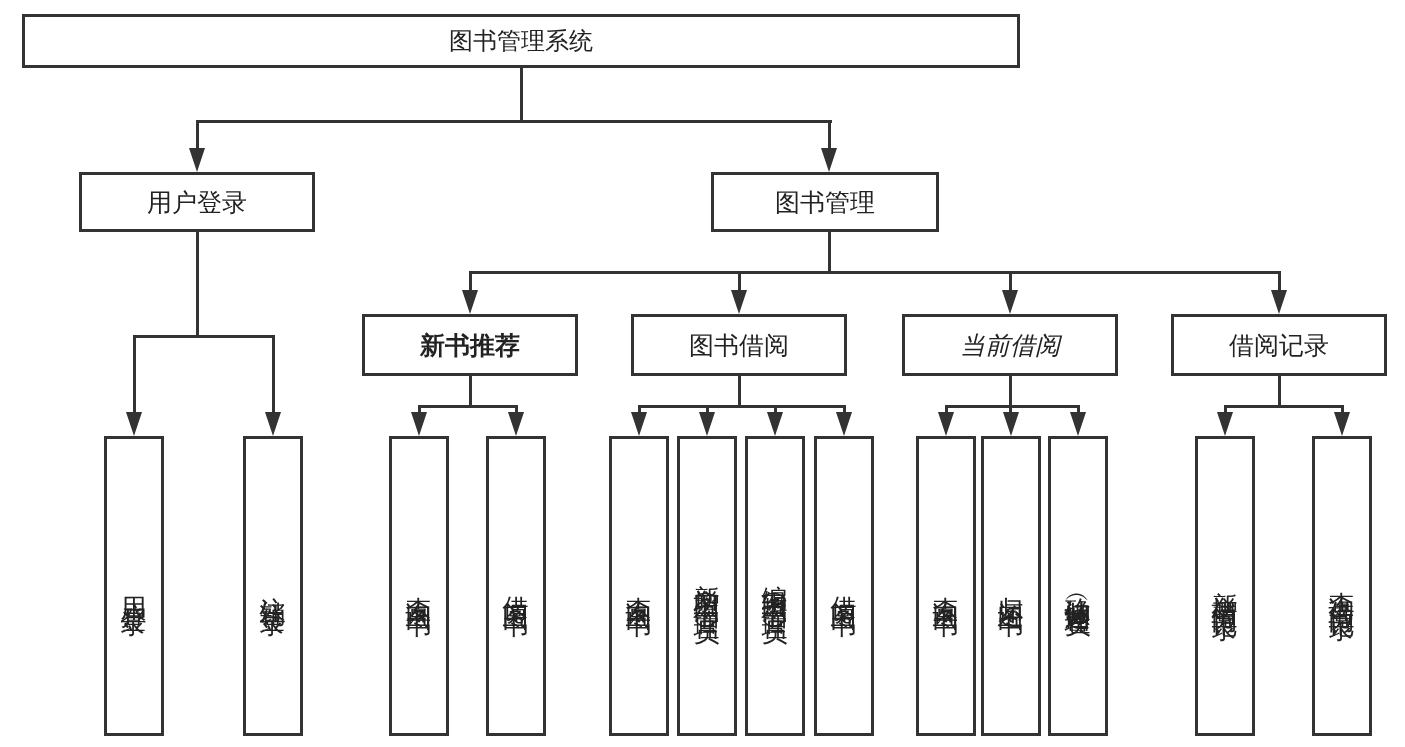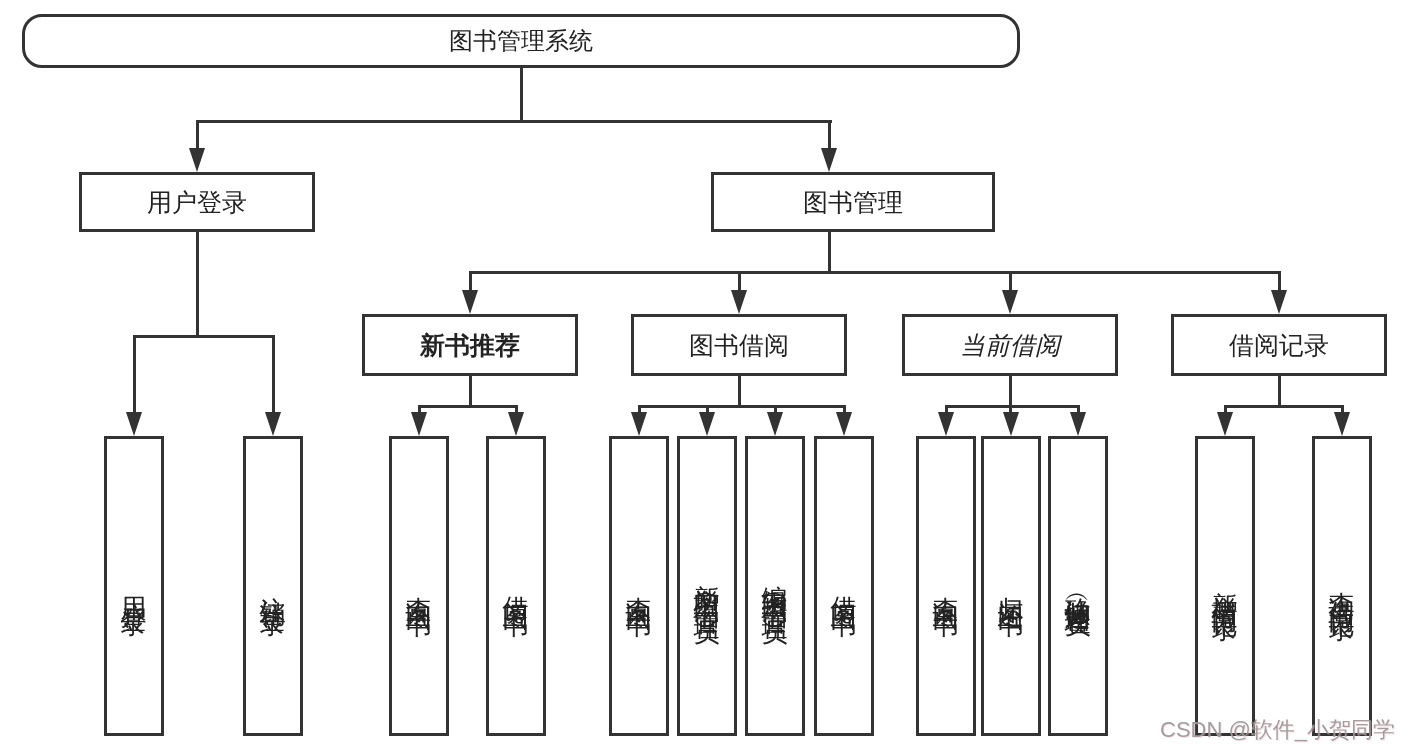--- a/index.html
+++ b/index.html
@@ -17,21 +17,21 @@
     background: #ffffff;
     border: 3px solid #333333;
     display: flex;
     align-items: center;
     justify-content: center;
     font-size: 25px;
     color: #222222;
     z-index: 2;
     white-space: nowrap;
   }
-  .box.root { border-width: 3px; font-size: 24px; border-radius: 20px; }
+  .box.root { border-width: 3px; font-size: 24px; }
   .leaf {
     writing-mode: vertical-rl;
     text-orientation: mixed;
     letter-spacing: 5px;
     font-size: 26px;
     line-height: 1;
     white-space: normal;
   }
   .line { position: absolute; background: #333333; z-index: 1; }
   .arrow {
@@ -114,21 +114,21 @@
   <div class="line" style="left:1278px;top:376px;width:3px;height:32px;"></div>
   <div class="line" style="left:1224px;top:405px;width:120px;height:3px;"></div>
   <div class="line" style="left:1224px;top:405px;width:3px;height:13px;"></div>
   <div class="arrow" style="left:1217px;top:412px;"></div>
   <div class="line" style="left:1341px;top:405px;width:3px;height:13px;"></div>
   <div class="arrow" style="left:1334px;top:412px;"></div>
 
   <div class="box root" style="left:22px;top:14px;width:998px;height:54px;">图书管理系统</div>
 
   <div class="box" style="left:79px;top:172px;width:236px;height:60px;">用户登录</div>
-  <div class="box" style="left:711px;top:172px;width:284px;height:60px;text-align:center;">图书管理</div>
+  <div class="box" style="left:711px;top:172px;width:228px;height:60px;text-align:center;">图书管理</div>
 
   <div class="box" style="left:362px;top:314px;width:216px;height:62px;font-weight:bold;">新书推荐</div>
   <div class="box" style="left:631px;top:314px;width:216px;height:62px;">图书借阅</div>
   <div class="box" style="left:902px;top:314px;width:216px;height:62px;font-style:italic;">当前借阅</div>
   <div class="box" style="left:1171px;top:314px;width:216px;height:62px;">借阅记录</div>
 
   <div class="box leaf" style="left:104px;top:436px;width:60px;height:300px;">用户登录</div>
   <div class="box leaf" style="left:243px;top:436px;width:60px;height:300px;">注销登录</div>
 
   <div class="box leaf" style="left:389px;top:436px;width:60px;height:300px;">查询图书</div>
@@ -139,15 +139,14 @@
   <div class="box leaf" style="left:745px;top:436px;width:60px;height:300px;">编辑图书（管理员）</div>
   <div class="box leaf" style="left:814px;top:436px;width:60px;height:300px;">借阅图书</div>
 
   <div class="box leaf" style="left:916px;top:436px;width:60px;height:300px;">查询图书</div>
   <div class="box leaf" style="left:981px;top:436px;width:60px;height:300px;">归还图书</div>
   <div class="box leaf" style="left:1048px;top:436px;width:60px;height:300px;letter-spacing:2px;">确认归还（管理员）</div>
 
   <div class="box leaf" style="left:1195px;top:436px;width:60px;height:300px;">新增借阅记录</div>
   <div class="box leaf" style="left:1312px;top:436px;width:60px;height:300px;">查询借阅记录</div>
 
-  <div class="watermark">CSDN @软件_小贺同学</div>
 
 </div>
 
 </body></html>

